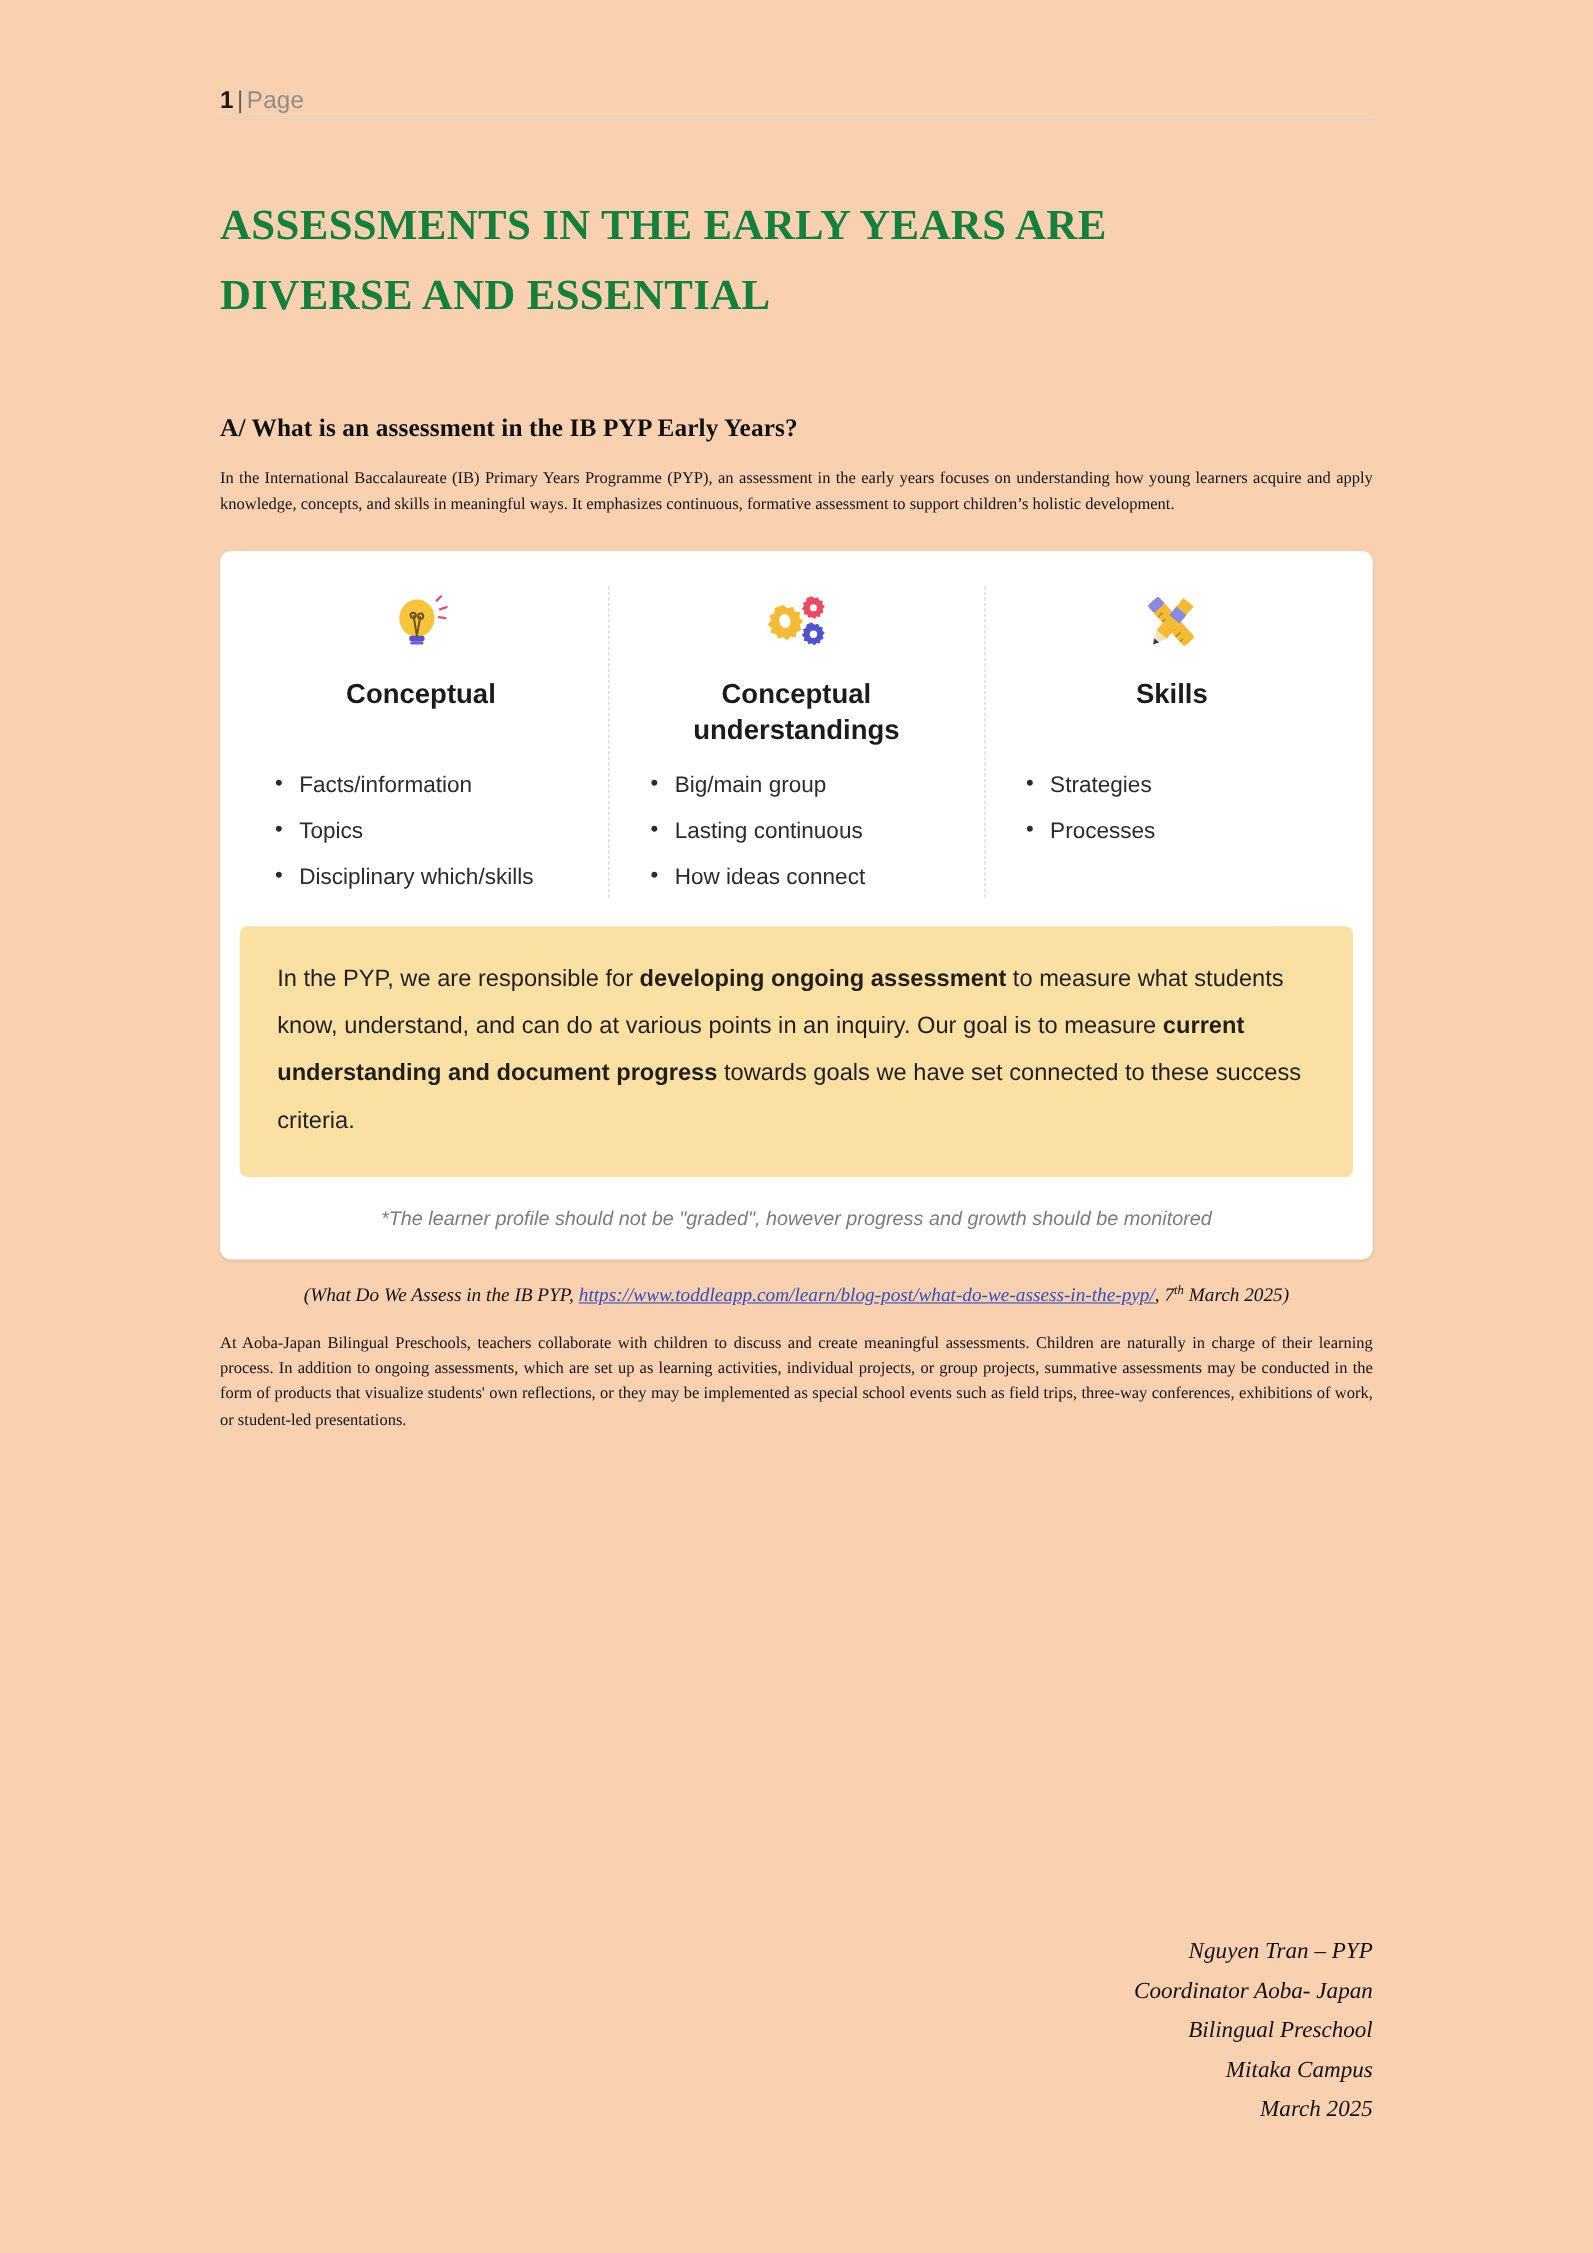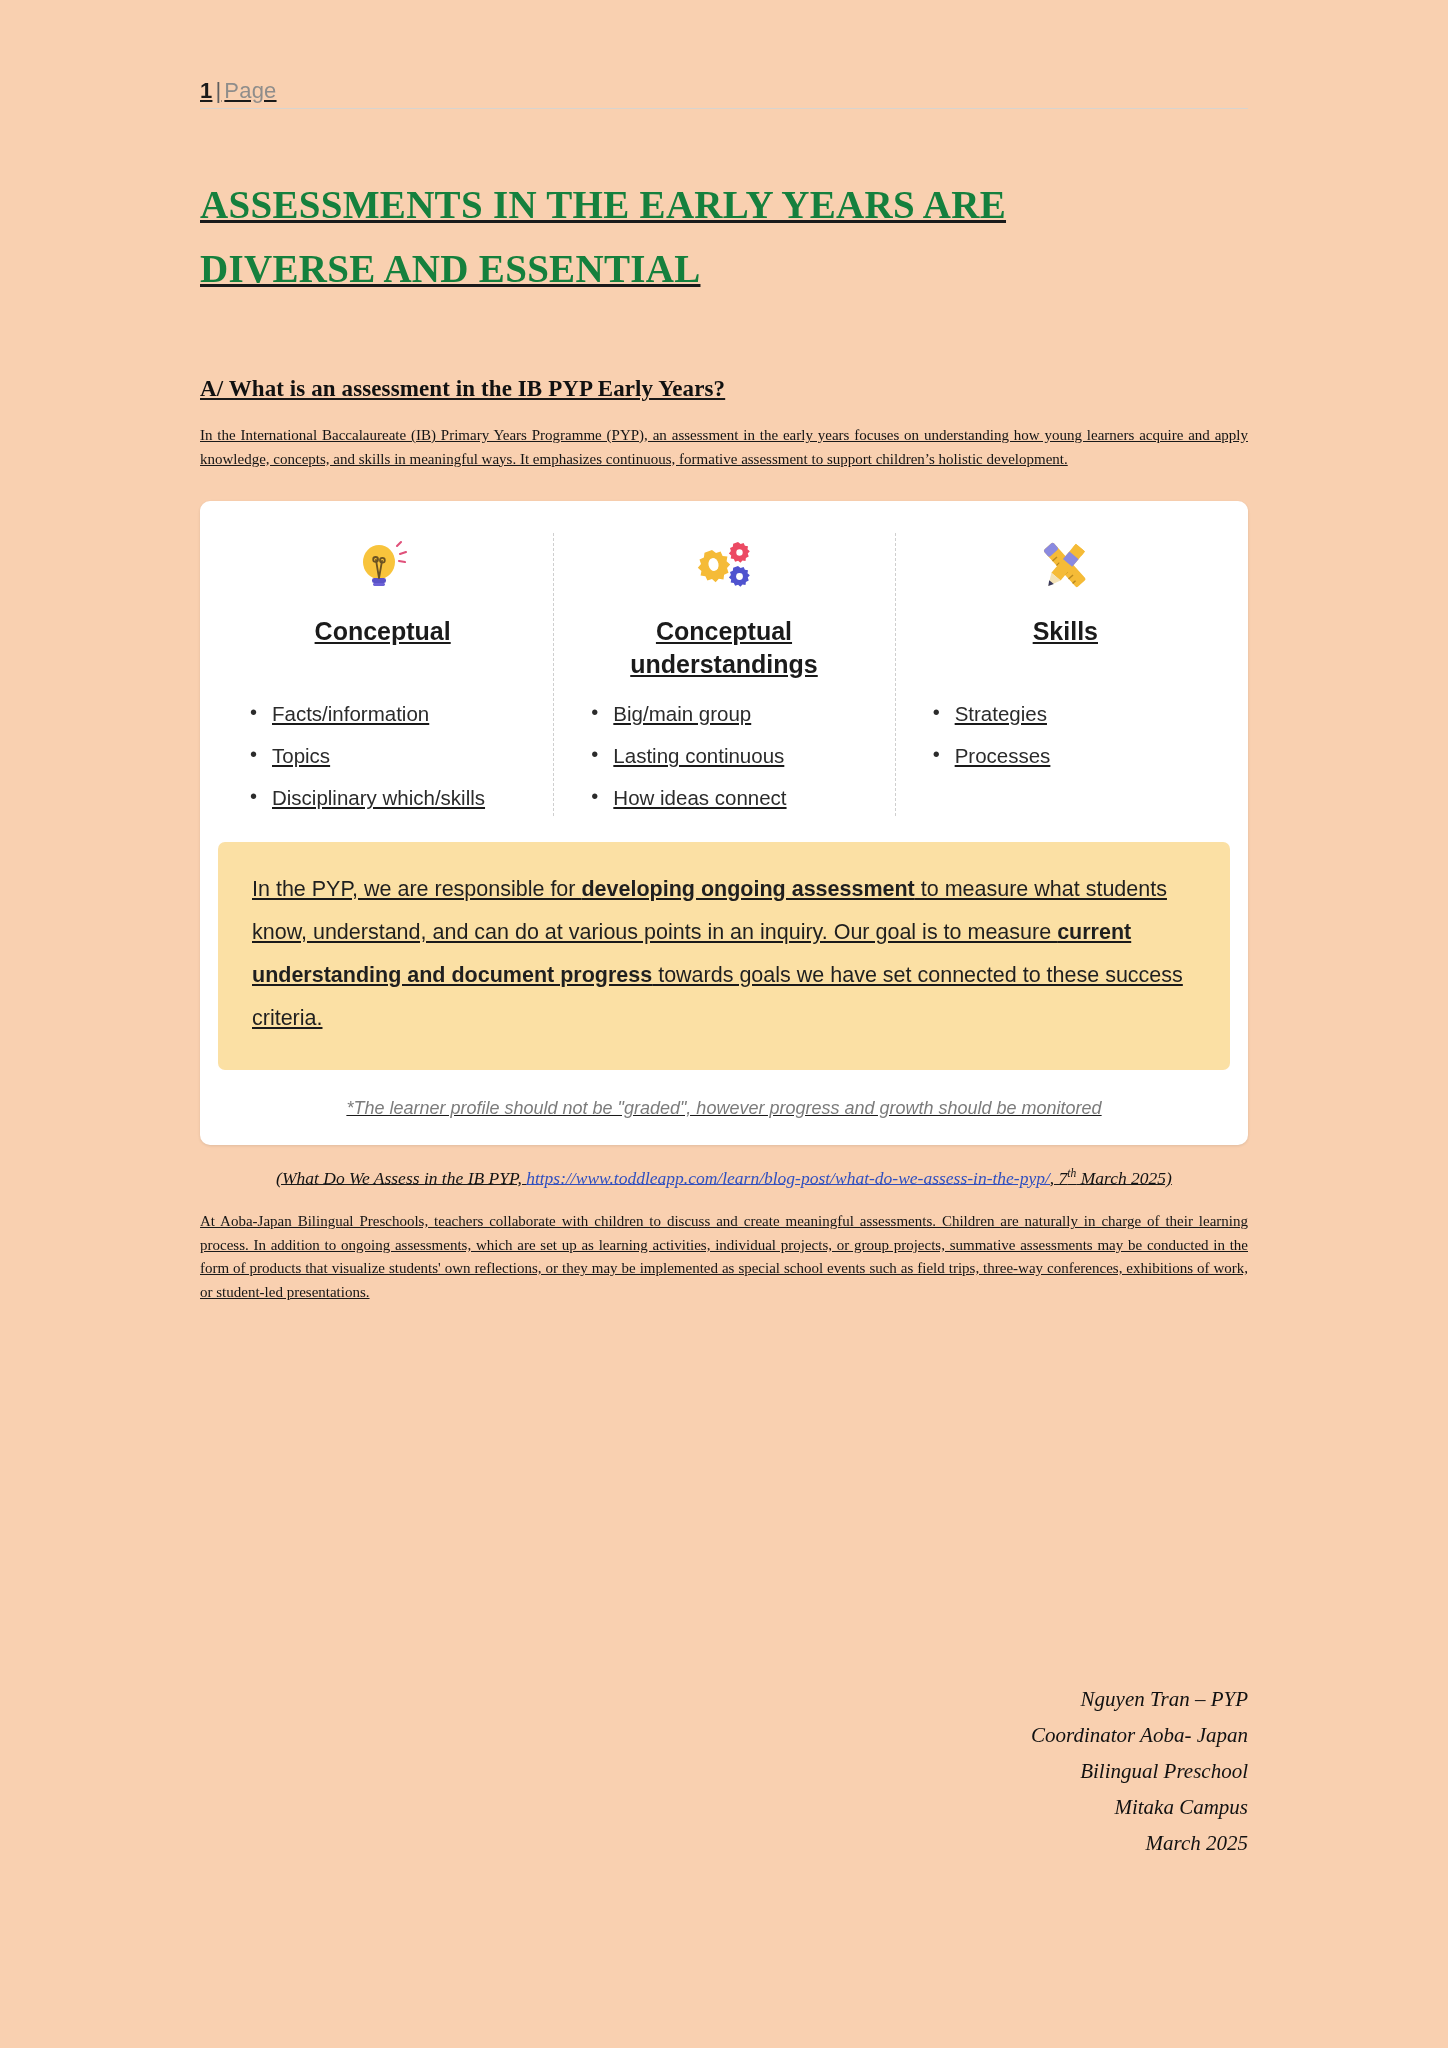--- a/index.html
+++ b/index.html
@@ -13,21 +13,20 @@
     font-family: "Liberation Serif", "DejaVu Serif", serif;
     color: #1a1a1a;
     overflow: hidden;
   }
   .page {
     position: relative;
     width: 1448px;
     height: 1485px;
     box-sizing: border-box;
     padding: 0 200px;
-    text-decoration: underline;
   }
 
   
   .header {
     padding-top: 78px;
     border-bottom: 1.5px solid #d8d4cf;
     padding-bottom: 4px;
     margin-bottom: 0;
   }
   .header-inner {
@@ -187,21 +186,21 @@
   }
   .citation sup {
     font-size: 0.66em;
     vertical-align: super;
   }
 
   
   .signature {
     position: absolute;
     right: 200px;
-    top: 1681px;
+    top: 1755px;
     text-align: right;
     font-style: italic;
     font-size: 21px;
     line-height: 1.72;
     color: #111;
   }
   .signature div {
     white-space: nowrap;
   }
 </style>

